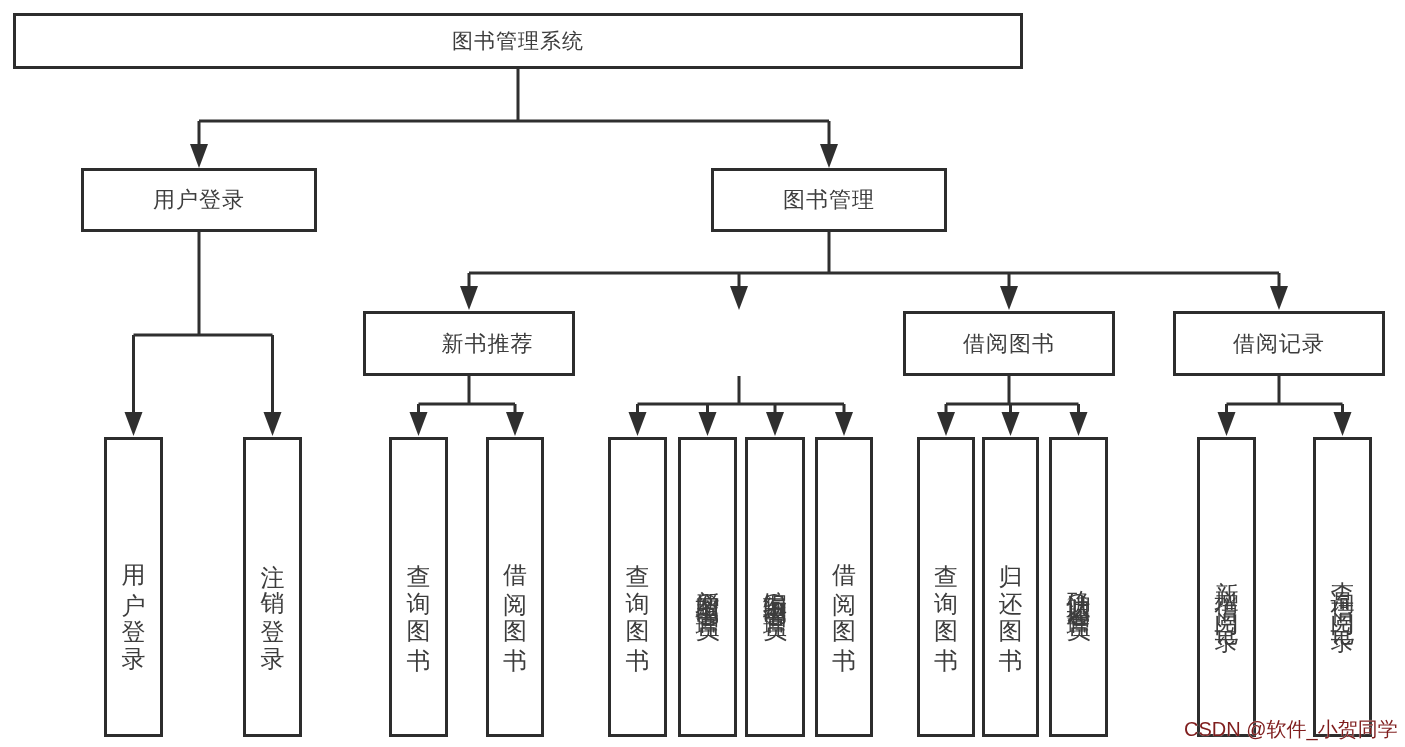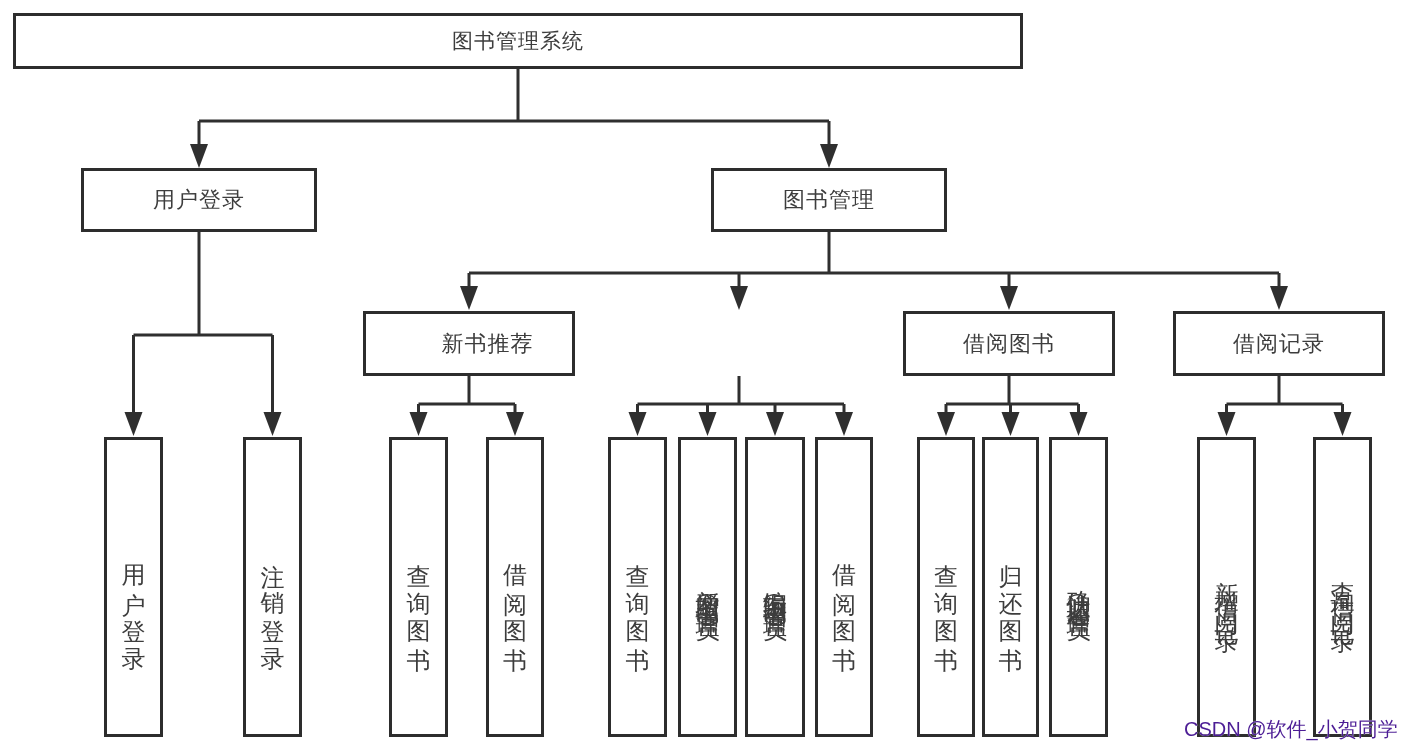--- a/index.html
+++ b/index.html
@@ -37,21 +37,21 @@
   .ls9 span{letter-spacing:4px;margin-bottom:-4px;}
   .lf1{left:104px;width:59px;}  .lf2{left:243px;width:59px;}
   .lf3{left:389px;width:59px;}  .lf4{left:486px;width:58px;}
   .lf5{left:608px;width:59px;}  .lf6{left:678px;width:59px;}
   .lf7{left:745px;width:60px;}  .lf8{left:815px;width:58px;}
   .lf9{left:917px;width:58px;}  .lf10{left:982px;width:57px;}
   .lf11{left:1049px;width:59px;}.lf12{left:1197px;width:59px;}
   .lf13{left:1313px;width:59px;}
   .watermark{
     position:absolute;left:1184px;top:716px;
-    font-size:20px;color:#4c1d95;
+    font-size:20px;color:#7f1d1d;
     white-space:nowrap;
     text-shadow:0 0 1px #ffffff;
   }
   path{stroke:#2f2f2f;stroke-width:3;fill:none;}
   polygon{fill:#2f2f2f;stroke:none;}
 </style>
 </head>
 <body>
 
 <div class="canvas">

